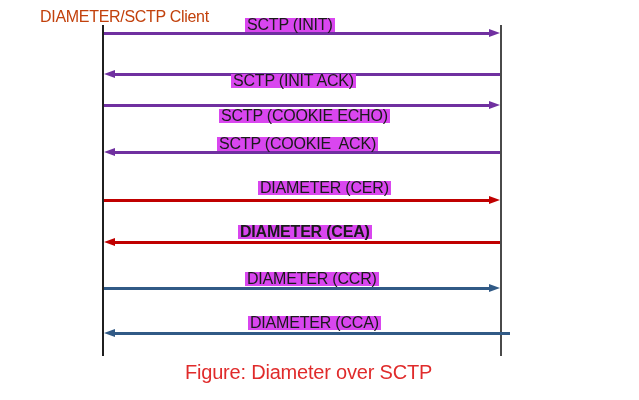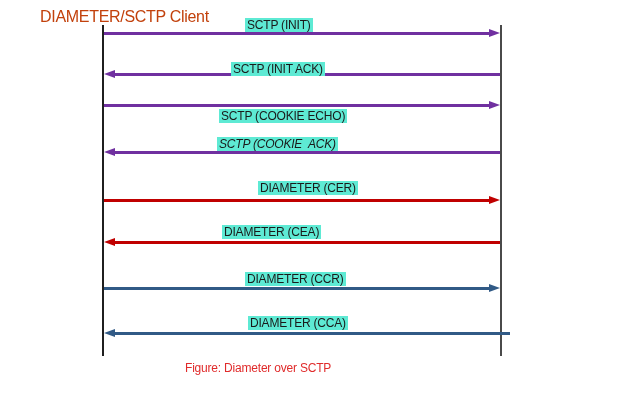--- a/index.html
+++ b/index.html
@@ -31,62 +31,62 @@
     height:2.5px;
   }
   .arrow-head{
     position:absolute;
     width:0;height:0;
     border-top:4.5px solid transparent;
     border-bottom:4.5px solid transparent;
   }
   .msg-label{
     position:absolute;
-    font-size:12px;
+    font-size:16px;
     letter-spacing:-0.2px;
     white-space:pre;
-    background:#5eead4;
+    background:#d946ef;
     padding:0 2px;
     line-height:14px;
     color:#1a1a1a;
   }
   .caption{
     position:absolute;
     left:185px;top:361px;
-    font-size:12px;
+    font-size:20px;
     letter-spacing:-0.2px;
     white-space:nowrap;
   }
 </style>
 </head>
 <body>
 
 <div class="canvas">
   <div class="actor-label client">DIAMETER/SCTP Client</div>
   <div class="lifeline client-line" style="background: rgb(31, 31, 31);"></div>
   <div class="lifeline server-line" style="background: rgb(74, 74, 74);"></div>
   <div id="messages">
       <div class="msg-line" style="top: 32px; background: rgb(112, 48, 160); left: 104px; width: 387px;"></div>
       <div class="arrow-head" style="top: 29px; left: 489px; border-left: 11px solid rgb(112, 48, 160);"></div>
       <div class="msg-label" style="left: 245px; top: 18px;">SCTP (INIT)</div>
       <div class="msg-line" style="top: 73px; background: rgb(112, 48, 160); left: 113px; width: 387px;"></div>
       <div class="arrow-head" style="top: 70px; left: 104px; border-right: 11px solid rgb(112, 48, 160);"></div>
-      <div class="msg-label" style="left: 231px; top: 62px;">SCTP (INIT ACK)</div>
+      <div class="msg-label" style="left: 231px; top: 74px;">SCTP (INIT ACK)</div>
       <div class="msg-line" style="top: 104px; background: rgb(112, 48, 160); left: 104px; width: 387px;"></div>
       <div class="arrow-head" style="top: 101px; left: 489px; border-left: 11px solid rgb(112, 48, 160);"></div>
       <div class="msg-label" style="left: 219px; top: 109px; text-align: center;">SCTP (COOKIE ECHO)</div>
       <div class="msg-line" style="top: 151px; background: rgb(112, 48, 160); left: 113px; width: 387px;"></div>
       <div class="arrow-head" style="top: 148px; left: 104px; border-right: 11px solid rgb(112, 48, 160);"></div>
-      <div class="msg-label" style="left: 217px; top: 137px; font-style: italic;">SCTP (COOKIE  ACK)</div>
+      <div class="msg-label" style="left: 217px; top: 137px;">SCTP (COOKIE  ACK)</div>
       <div class="msg-line" style="top: 199px; background: rgb(192, 0, 0); left: 104px; width: 387px;"></div>
       <div class="arrow-head" style="top: 196px; left: 489px; border-left: 11px solid rgb(192, 0, 0);"></div>
       <div class="msg-label" style="left: 233px; top: 181px; margin-left: 25px;">DIAMETER (CER)</div>
       <div class="msg-line" style="top: 241px; background: rgb(192, 0, 0); left: 113px; width: 387px;"></div>
       <div class="arrow-head" style="top: 238px; left: 104px; border-right: 11px solid rgb(192, 0, 0);"></div>
-      <div class="msg-label" style="left: 222px; top: 225px;">DIAMETER (CEA)</div>
+      <div class="msg-label" style="left: 238px; top: 225px; font-weight: bold;">DIAMETER (CEA)</div>
       <div class="msg-line" style="top: 287px; background: rgb(49, 90, 134); left: 104px; width: 387px;"></div>
       <div class="arrow-head" style="top: 284px; left: 489px; border-left: 11px solid rgb(49, 90, 134);"></div>
       <div class="msg-label" style="left: 245px; top: 272px;">DIAMETER (CCR)</div>
       <div class="msg-line" style="top: 332px; background: rgb(49, 90, 134); left: 113px; width: 397px;"></div>
       <div class="arrow-head" style="top: 329px; left: 104px; border-right: 11px solid rgb(49, 90, 134);"></div>
       <div class="msg-label" style="left: 248px; top: 316px;">DIAMETER (CCA)</div>
     </div>
   <div class="caption" style="color: rgb(224, 43, 43);">Figure: Diameter over SCTP</div>
 </div>
 

